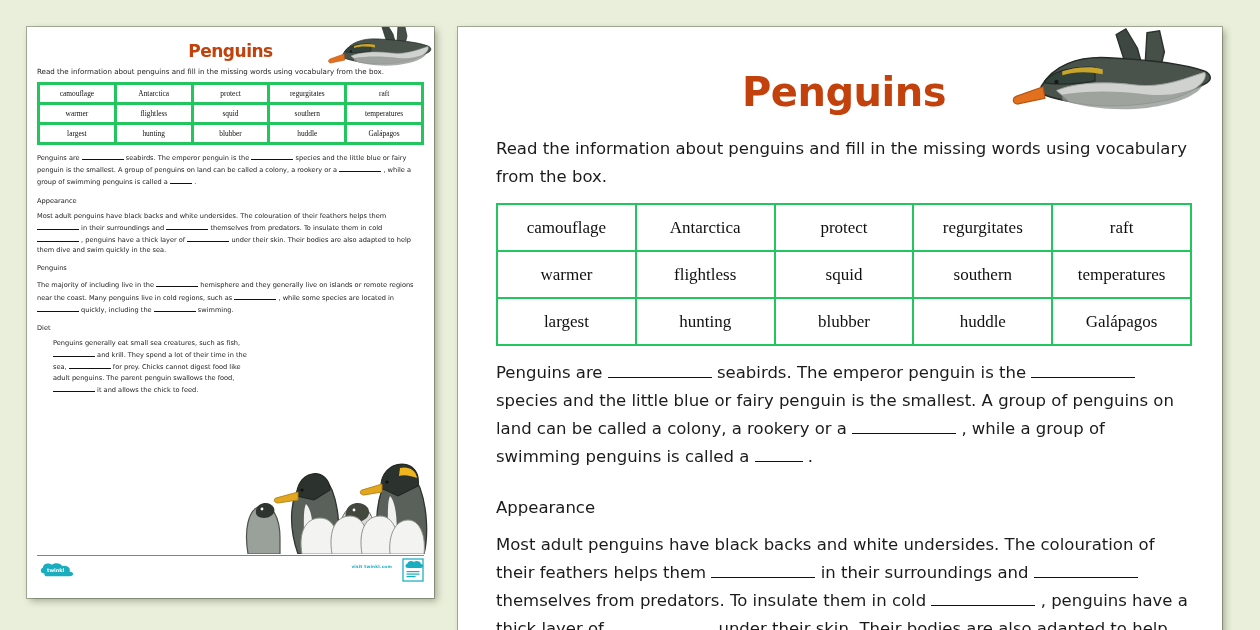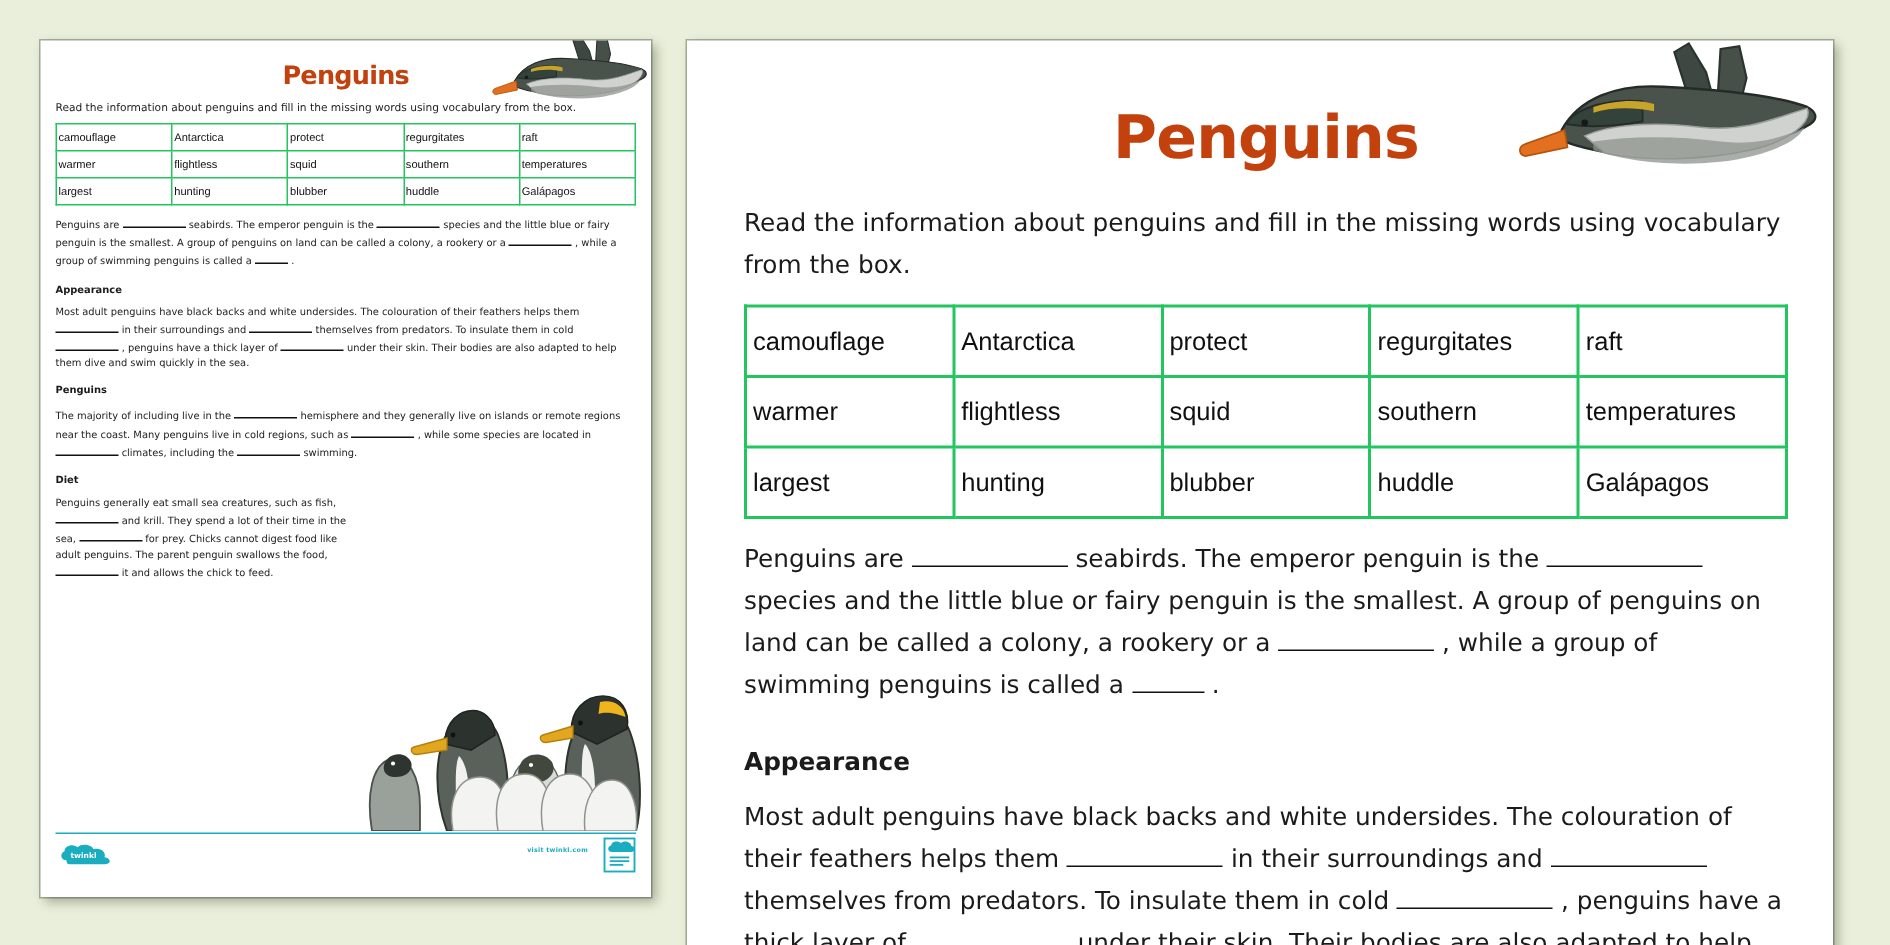--- a/index.html
+++ b/index.html
@@ -44,32 +44,32 @@
     font-weight: bold;
     text-align: center;
     font-family: "DejaVu Sans", sans-serif;
     letter-spacing: -0.5px;
   }
   .intro, .para, .shead {
     color: #1b1b1b;
     font-weight: normal;
     font-family: "DejaVu Sans", sans-serif;
   }
-  .shead { font-weight: bold; }
+  .shead { font-weight: normal; }
 
   table.wordbox {
     border-collapse: collapse;
     width: 100%;
     table-layout: fixed;
   }
   table.wordbox td {
-    border: 1px solid #22c55e;
-    text-align: left;
+    border: 3px solid #22c55e;
+    text-align: center;
     color: #101010;
-    font-family: Liberation Sans, sans-serif;
+    font-family: Liberation Serif, serif;
     white-space: nowrap;
     overflow: hidden;
   }
   .blank {
     display: inline-block;
     border-bottom: 1px solid #111;
     vertical-align: baseline;
   }
 
   
@@ -219,27 +219,27 @@
     </p>
 
     <div class="shead">Penguins</div>
     <p class="para">
       <span>The majority of including live in the</span>
       <span class="blank"></span>
       <span>hemisphere and they generally live on islands or remote regions near the coast. Many penguins live in cold regions, such as</span>
       <span class="blank"></span>
       <span>, while some species are located in</span>
       <span class="blank"></span>
-      <span>climates, including the</span>
+      <span>quickly, including the</span>
       <span class="blank"></span>
       <span>swimming.</span>
     </p>
 
     <div class="shead">Diet</div>
-    <p class="para" style="width:200px;">
+    <p class="para" style="width:200px;margin-left:16px;">
       <span>Penguins generally eat small sea creatures, such as fish,</span>
       <span class="blank"></span>
       <span>and krill. They spend a lot of their time in the sea,</span>
       <span class="blank"></span>
       <span>for prey. Chicks cannot digest food like adult penguins. The parent penguin swallows the food,</span>
       <span class="blank"></span>
       <span>it and allows the chick to feed.</span>
     </p>
 
     <svg id="thumb-group-penguins" viewBox="0 0 190 128">

